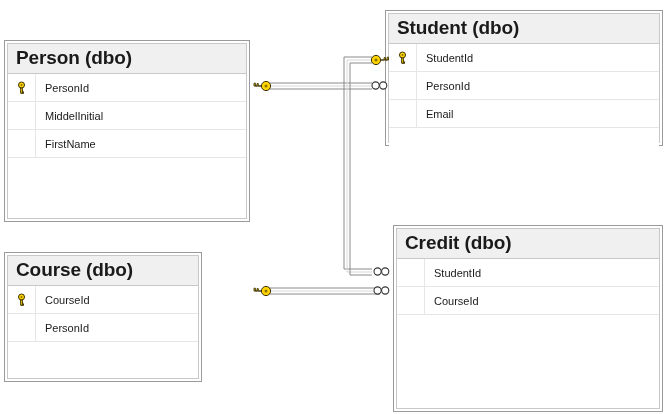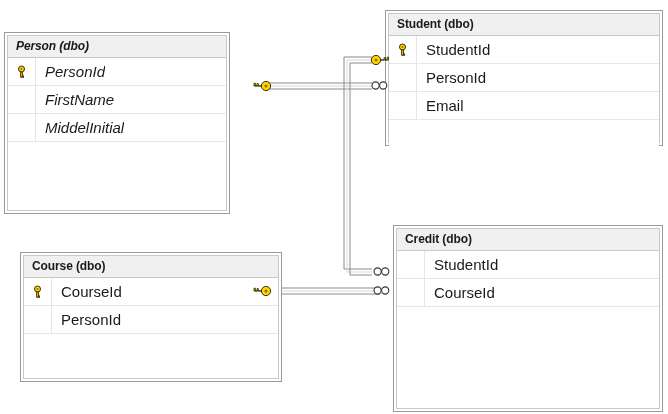--- a/index.html
+++ b/index.html
@@ -29,21 +29,21 @@
     border:1px solid #c8c8c8;
     background:#ffffff;
     box-sizing:border-box;
     height:100%;
     display:flex;
     flex-direction:column;
   }
   .tbl-head{
     background:#f0f0f0;
     border-bottom:1px solid #c8c8c8;
-    font-size:12px;
+    font-size:19px;
     font-weight:bold;
     color:#1a1a1a;
     padding:3px 8px 4px 8px;
     letter-spacing:-0.1px;
     white-space:nowrap;
     flex:0 0 auto;
   }
   .tbl-body{flex:1 1 auto;display:flex;flex-direction:column;}
 
   .row{
@@ -57,21 +57,21 @@
   .row .keycell{
     width:27px;
     flex:0 0 27px;
     height:100%;
     border-right:1px solid #e6e6e6;
     display:flex;align-items:center;justify-content:center;
     background:#ffffff;
   }
   .row .namecell{
     padding-left:9px;
-    font-size:15px;
+    font-size:11px;
     color:#1a1a1a;
     white-space:nowrap;
     overflow:hidden;
   }
   .filler{
     flex:1 1 auto;
     min-height:18px;
     border-bottom:none;
     background:#ffffff;
     display:flex;
@@ -145,42 +145,42 @@
     <circle cx="13" cy="6" r="1.5" fill="#8a7400"></circle>
     <path d="M 8.6 6 L 1 6 L 1 3.2 L 2.4 3.2 L 2.4 6 L 4 6 L 4 3.6 L 5.3 3.6 L 5.3 6 Z" fill="#ffd400" stroke="#3a3000" stroke-width="0.9" stroke-linejoin="miter"></path>
   </svg>
 
   <svg class="endpoint ep-many" style="left:372px;top:285px;" viewBox="0 0 20 11">
     <circle cx="5.6" cy="5.5" r="3.6" fill="#ffffff" stroke="#333333" stroke-width="1.1"></circle>
     <circle cx="13.2" cy="5.5" r="3.6" fill="#ffffff" stroke="#333333" stroke-width="1.1"></circle>
   </svg>
 
   <div id="tables-host">
-      <div class="tbl" style="left: 4px; top: 32px; width: 226px; height: 182px; font-style: italic;">
+      <div class="tbl" style="left: 4px; top: 40px; width: 246px; height: 182px;">
         <div class="tbl-inner">
           <div class="tbl-head">Person (dbo)</div>
           <div class="tbl-body">
             <div class="row">
               <div class="keycell">
                 <svg class="keyglyph" viewBox="0 0 13 13">
                   <circle cx="6.5" cy="4" r="3" fill="#ffd400" stroke="#3a3000" stroke-width="1"></circle>
                   <circle cx="6.5" cy="4" r="1" fill="#8a7400"></circle>
                   <path d="M 6.5 7 L 6.5 12.2 L 8.4 12.2 L 8.4 11 L 6.5 11 M 6.5 9.6 L 8.1 9.6" fill="none" stroke="#3a3000" stroke-width="1.1"></path>
                   <path d="M 5.6 7 L 7.4 7 L 7.4 12.2 L 5.6 12.2 Z" fill="#ffd400" stroke="#3a3000" stroke-width="0.9"></path>
                 </svg>
               </div>
               <div class="namecell">PersonId</div>
             </div>
             <div class="row">
               <div class="keycell"></div>
+              <div class="namecell">MiddelInitial</div>
+            </div>
+            <div class="row">
+              <div class="keycell"></div>
               <div class="namecell">FirstName</div>
-            </div>
-            <div class="row">
-              <div class="keycell"></div>
-              <div class="namecell">MiddelInitial</div>
             </div>
             <div class="row filler">
               <div class="keycell"></div>
               <div class="namecell"></div>
             </div>
           </div>
         </div>
       </div>
       <div class="tbl" style="left: 385px; top: 10px; width: 278px; height: 136px;">
         <div class="tbl-inner">
@@ -205,21 +205,21 @@
               <div class="keycell"></div>
               <div class="namecell">Email</div>
             </div>
             <div class="row filler">
               <div class="keycell"></div>
               <div class="namecell"></div>
             </div>
           </div>
         </div>
       </div>
-      <div class="tbl" style="left: 20px; top: 252px; width: 262px; height: 130px;">
+      <div class="tbl" style="left: 4px; top: 252px; width: 198px; height: 130px;">
         <div class="tbl-inner">
           <div class="tbl-head">Course (dbo)</div>
           <div class="tbl-body">
             <div class="row">
               <div class="keycell">
                 <svg class="keyglyph" viewBox="0 0 13 13">
                   <circle cx="6.5" cy="4" r="3" fill="#ffd400" stroke="#3a3000" stroke-width="1"></circle>
                   <circle cx="6.5" cy="4" r="1" fill="#8a7400"></circle>
                   <path d="M 6.5 7 L 6.5 12.2 L 8.4 12.2 L 8.4 11 L 6.5 11 M 6.5 9.6 L 8.1 9.6" fill="none" stroke="#3a3000" stroke-width="1.1"></path>
                   <path d="M 5.6 7 L 7.4 7 L 7.4 12.2 L 5.6 12.2 Z" fill="#ffd400" stroke="#3a3000" stroke-width="0.9"></path>

